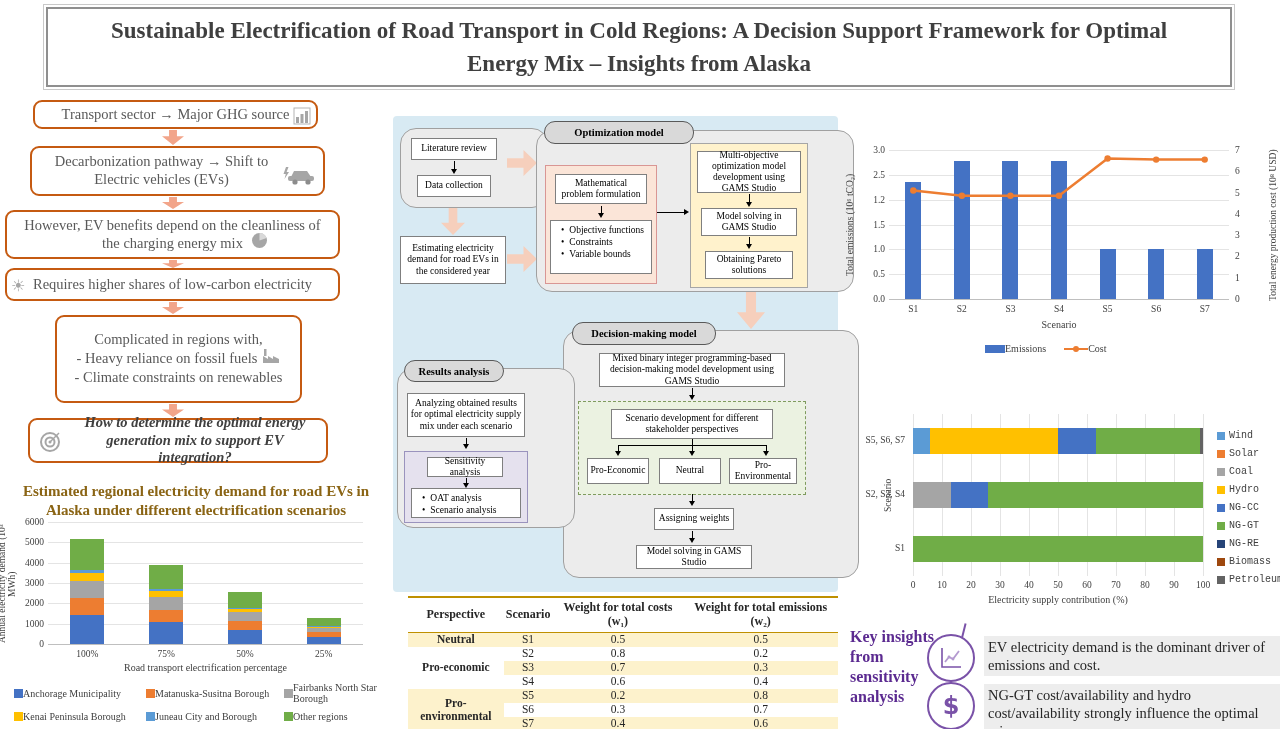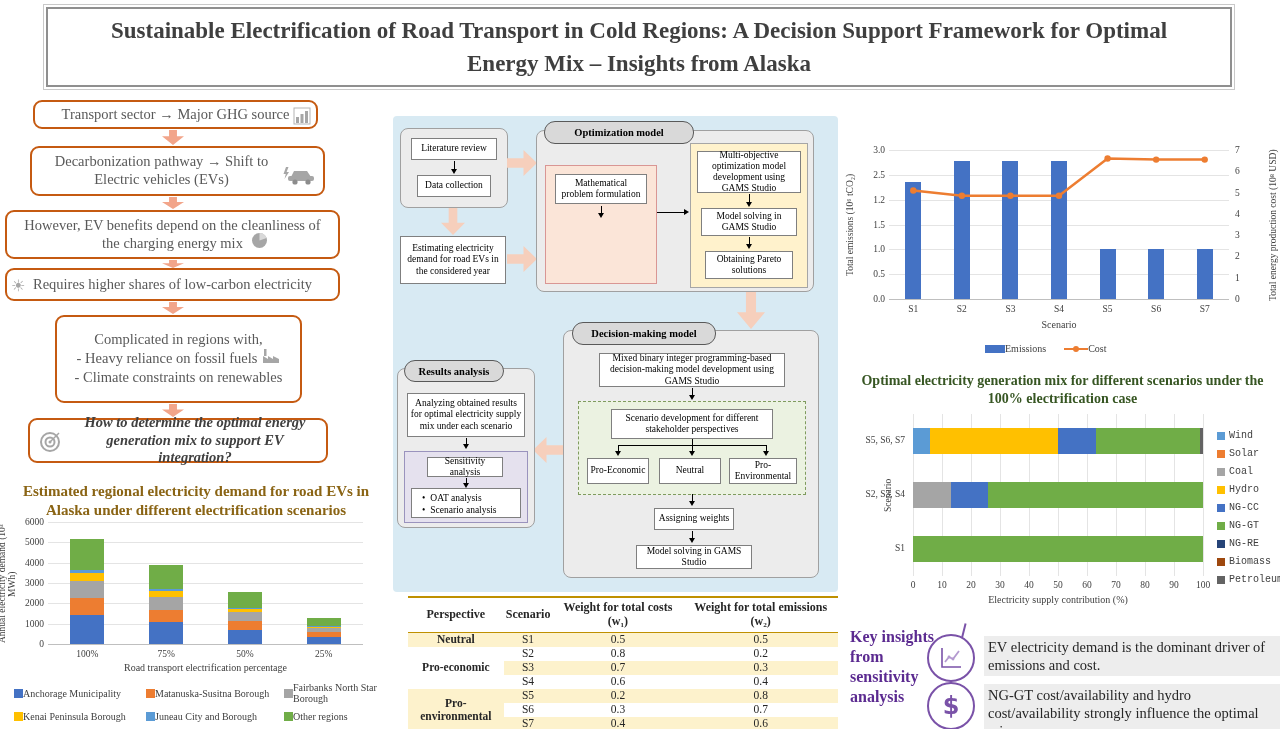--- a/index.html
+++ b/index.html
@@ -19,21 +19,21 @@
   .fbox .ic{position:absolute;}
   .flow-arrow{position:absolute;background:#f2a58a;
     clip-path:polygon(32% 0,68% 0,68% 42%,100% 42%,50% 100%,0 42%,32% 42%);}
   .flines div{padding:0;}
   .fline{display:flex;align-items:center;justify-content:center;gap:5px;}
 
   
   .fw-title{position:absolute;left:465px;top:94px;width:300px;text-align:center;font-weight:bold;
     font-size:14.5px;color:#29a9e1;}
   .panel{position:absolute;left:393px;top:116px;width:445px;height:476px;background:#d8eaf3;border-radius:4px;}
-  .sec{position:absolute;background:#ececec;border:1px solid #a0a0a0;border-radius:8px;}
+  .sec{position:absolute;background:#ececec;border:1px solid #a0a0a0;border-radius:16px;padding-left:40px;}
   .pill{position:absolute;background:#d9d9d9;border:1px solid #595959;border-radius:11px;
     font-weight:bold;font-size:10.5px;display:flex;align-items:center;justify-content:center;z-index:3;}
   .wb{position:absolute;background:#fff;border:1px solid #7f7f7f;font-size:9.5px;line-height:1.18;
     display:flex;align-items:center;justify-content:center;text-align:center;padding:1px 2px;box-sizing:border-box;}
   .salmonbox{position:absolute;background:#fbe5d8;border:1px solid #d99694;}
   .yellowbox{position:absolute;background:#fff2cc;border:1px solid #a6a6a6;}
   .dashed{position:absolute;background:#ebf2e1;border:1px dashed #7f9b5e;}
   .purplebox{position:absolute;background:#e5e1ee;border:1px solid #9a93bd;}
   .bl{position:absolute;background:#fff;border:1px solid #7f7f7f;font-size:9.5px;box-sizing:border-box;padding:3px 2px;}
   .brow{display:flex;gap:5px;padding:1px 0 1px 8px;}
@@ -267,20 +267,31 @@
   <div class="big-arrow-d" style="left:441px;top:208px;width:24px;height:27px;"></div>
   <div class="wb" style="left:400px;top:236px;width:106px;height:48px;">Estimating electricity demand for road EVs in the considered year</div>
   <div class="big-arrow-r" style="left:507px;top:150px;width:30px;height:26px;"></div>
   <div class="big-arrow-r" style="left:507px;top:246px;width:30px;height:26px;"></div>
 
   <div class="sec" style="left:536px;top:130px;width:276px;height:160px;"></div>
   <div class="pill" style="left:544px;top:121px;width:148px;height:21px;">Optimization model</div>
   <div class="salmonbox" style="left:545px;top:165px;width:110px;height:117px;">
     <div class="wb" style="left:9px;top:8px;width:92px;height:30px;">Mathematical problem formulation</div>
     <div class="varrow" style="left:51px;top:40px;height:12px;"></div>
+    <div class="bl" style="left:4px;top:54px;width:102px;height:54px;">
+      <div class="brow">
+          <span>Objective functions</span>
+        </div>
+      <div class="brow">
+          <span>Constraints</span>
+        </div>
+      <div class="brow">
+          <span>Variable bounds</span>
+        </div>
+    </div>
   </div>
   <div class="harrow" style="left:657px;top:208px;width:32px;"></div>
   <div class="yellowbox" style="left:690px;top:143px;width:116px;height:143px;">
     <div class="wb" style="left:6px;top:7px;width:104px;height:42px;">Multi-objective optimization model development using GAMS Studio</div>
     <div class="varrow" style="left:54px;top:50px;height:13px;"></div>
     <div class="wb" style="left:10px;top:64px;width:96px;height:28px;">Model solving in GAMS Studio</div>
     <div class="varrow" style="left:54px;top:93px;height:12px;"></div>
     <div class="wb" style="left:14px;top:107px;width:88px;height:28px;">Obtaining Pareto solutions</div>
   </div>
 
@@ -438,21 +449,20 @@
         <svg width="24" height="8">
             <line x1="0" y1="4" x2="24" y2="4" stroke="#ed7d31" stroke-width="2"></line>
             <circle cx="12" cy="4" r="3" fill="#ed7d31"></circle>
           </svg>
         <span>Cost</span>
       </span>
     </div>
   </div>
 
   <div class="chart" id="mix-chart" style="left:845px;top:372px;width:435px;height:248px;">
-    <div class="ct" style="left:10px;top:0;width:415px;font-size:14px;color:#375623;">Optimal electricity generation mix for different scenarios under the 100% electrification case</div>
     <div class="rot" style="left:36px;top:42px;height:162px;width:13px;">Scenario</div>
     <div class="plot" style="left:68px;top:42px;width:290px;height:162px;border-bottom:none;">
         <div class="vgrid" style="left: 0px;"></div>
         <div class="xtick" style="left: -12px; top: 166px; width: 24px;">0</div>
         <div class="vgrid" style="left: 29px;"></div>
         <div class="xtick" style="left: 17px; top: 166px; width: 24px;">10</div>
         <div class="vgrid" style="left: 58px;"></div>
         <div class="xtick" style="left: 46px; top: 166px; width: 24px;">20</div>
         <div class="vgrid" style="left: 87px;"></div>
         <div class="xtick" style="left: 75px; top: 166px; width: 24px;">30</div>

